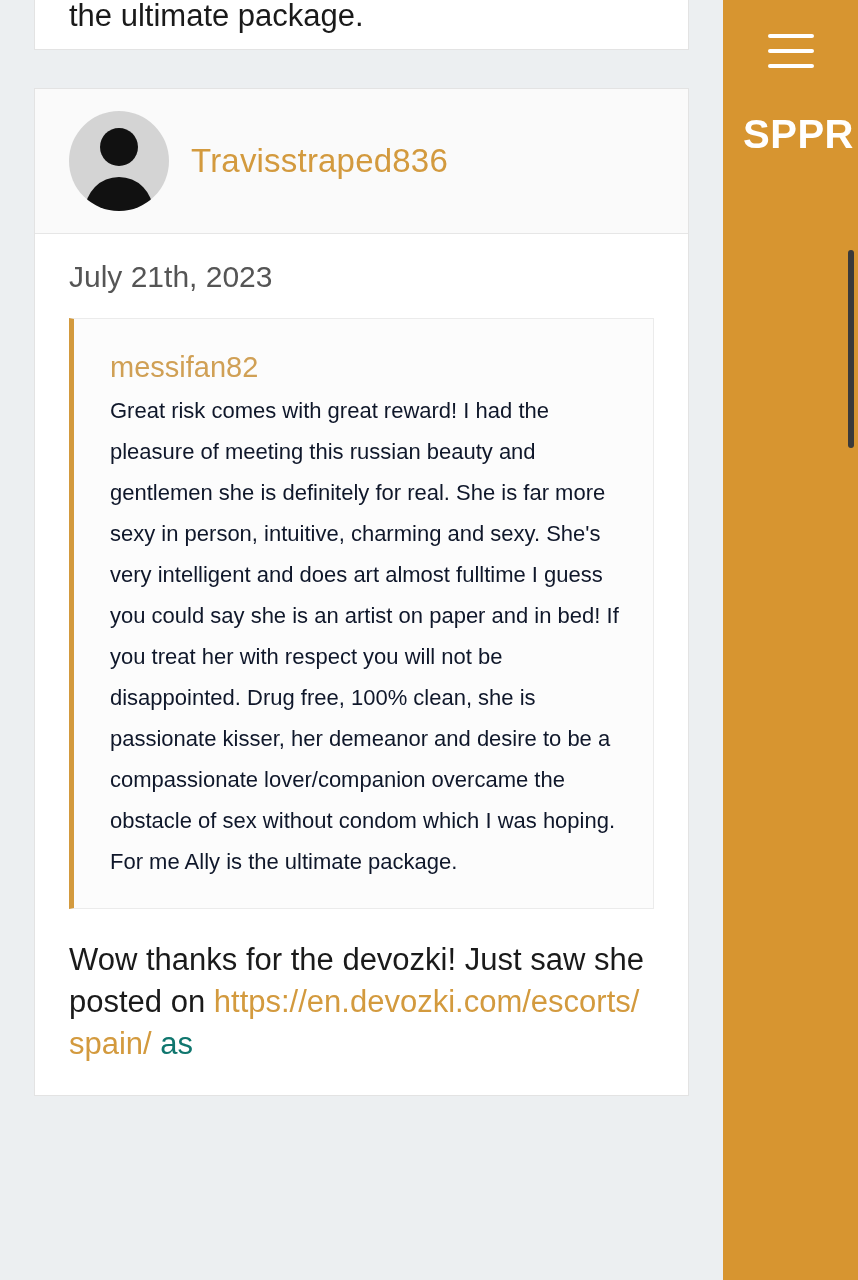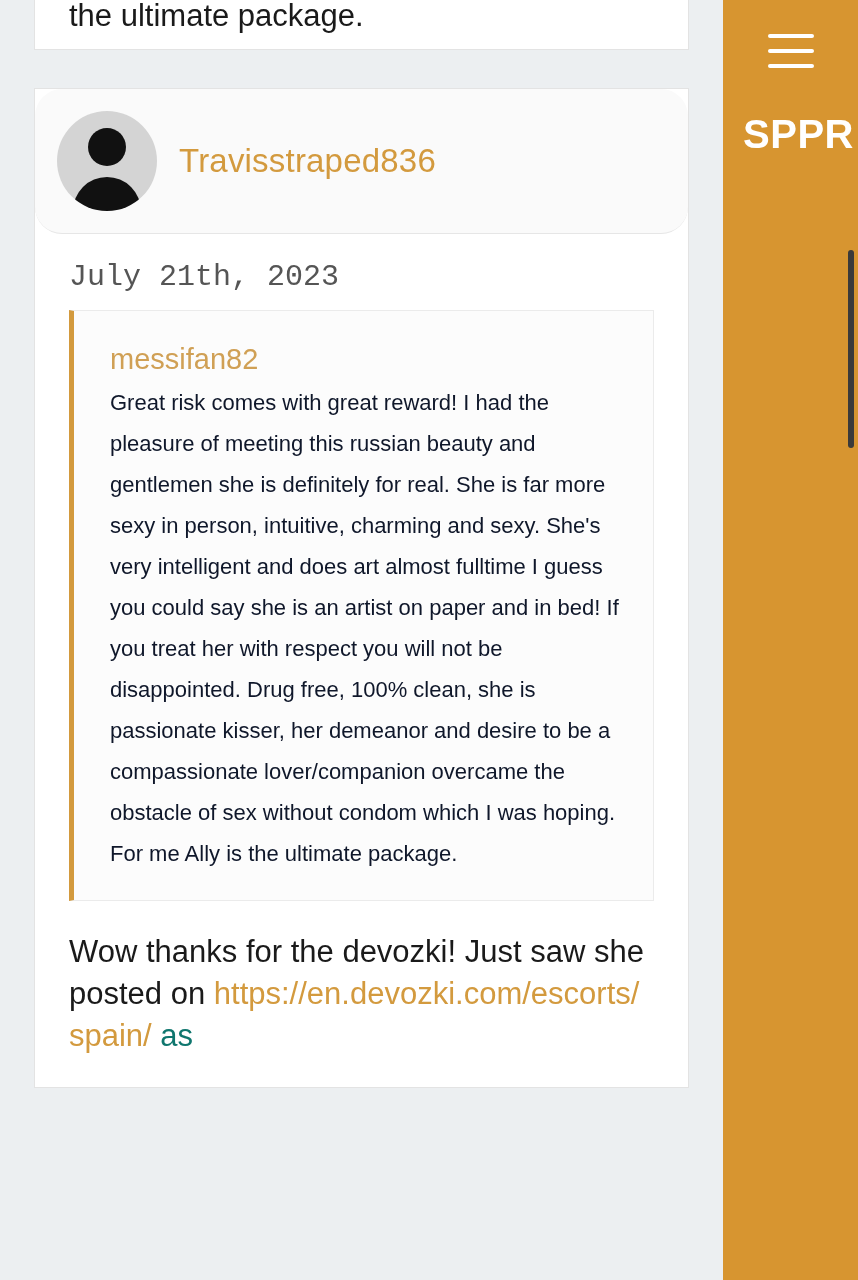--- a/index.html
+++ b/index.html
@@ -55,24 +55,23 @@
     left: 34px;
     top: 88px;
     width: 655px;
     background: #ffffff;
     border: 1px solid #e3e3e3;
   }
 
   .post-header {
     display: flex;
     align-items: center;
-    padding: 22px 22px;
+    padding: 22px 34px;
     border-bottom: 1px solid #e6e6e6;
     background: #fafafa;
-    border-radius: 27px;
   }
   .avatar {
     width: 100px;
     height: 100px;
     border-radius: 50%;
     background: #d4d4d4;
     position: relative;
     overflow: hidden;
     flex: 0 0 auto;
   }
@@ -102,22 +101,21 @@
     color: #d39a3e;
     letter-spacing: .2px;
   }
 
   .post-body {
     padding: 26px 34px 30px 34px;
   }
   .post-date {
     font-size: 30px;
     color: #555;
-    margin-bottom: 16px;
-    font-family: Liberation Mono, monospace;
+    margin-bottom: 24px;
   }
 
   .quote {
     border-left: 5px solid #d39a3e;
     border-top: 1px solid #ebebeb;
     border-right: 1px solid #ebebeb;
     border-bottom: 1px solid #ebebeb;
     background: #fcfcfc;
     padding: 32px 30px 26px 36px;
   }

